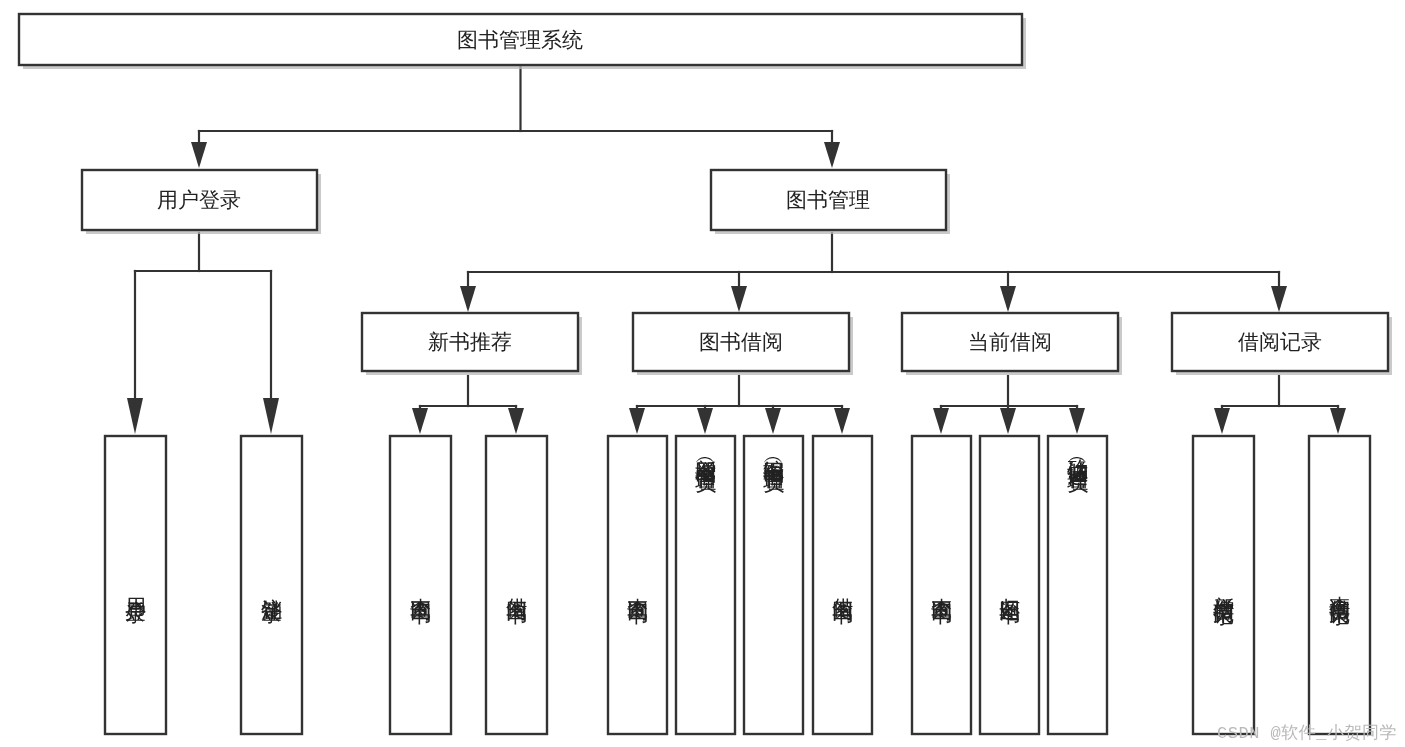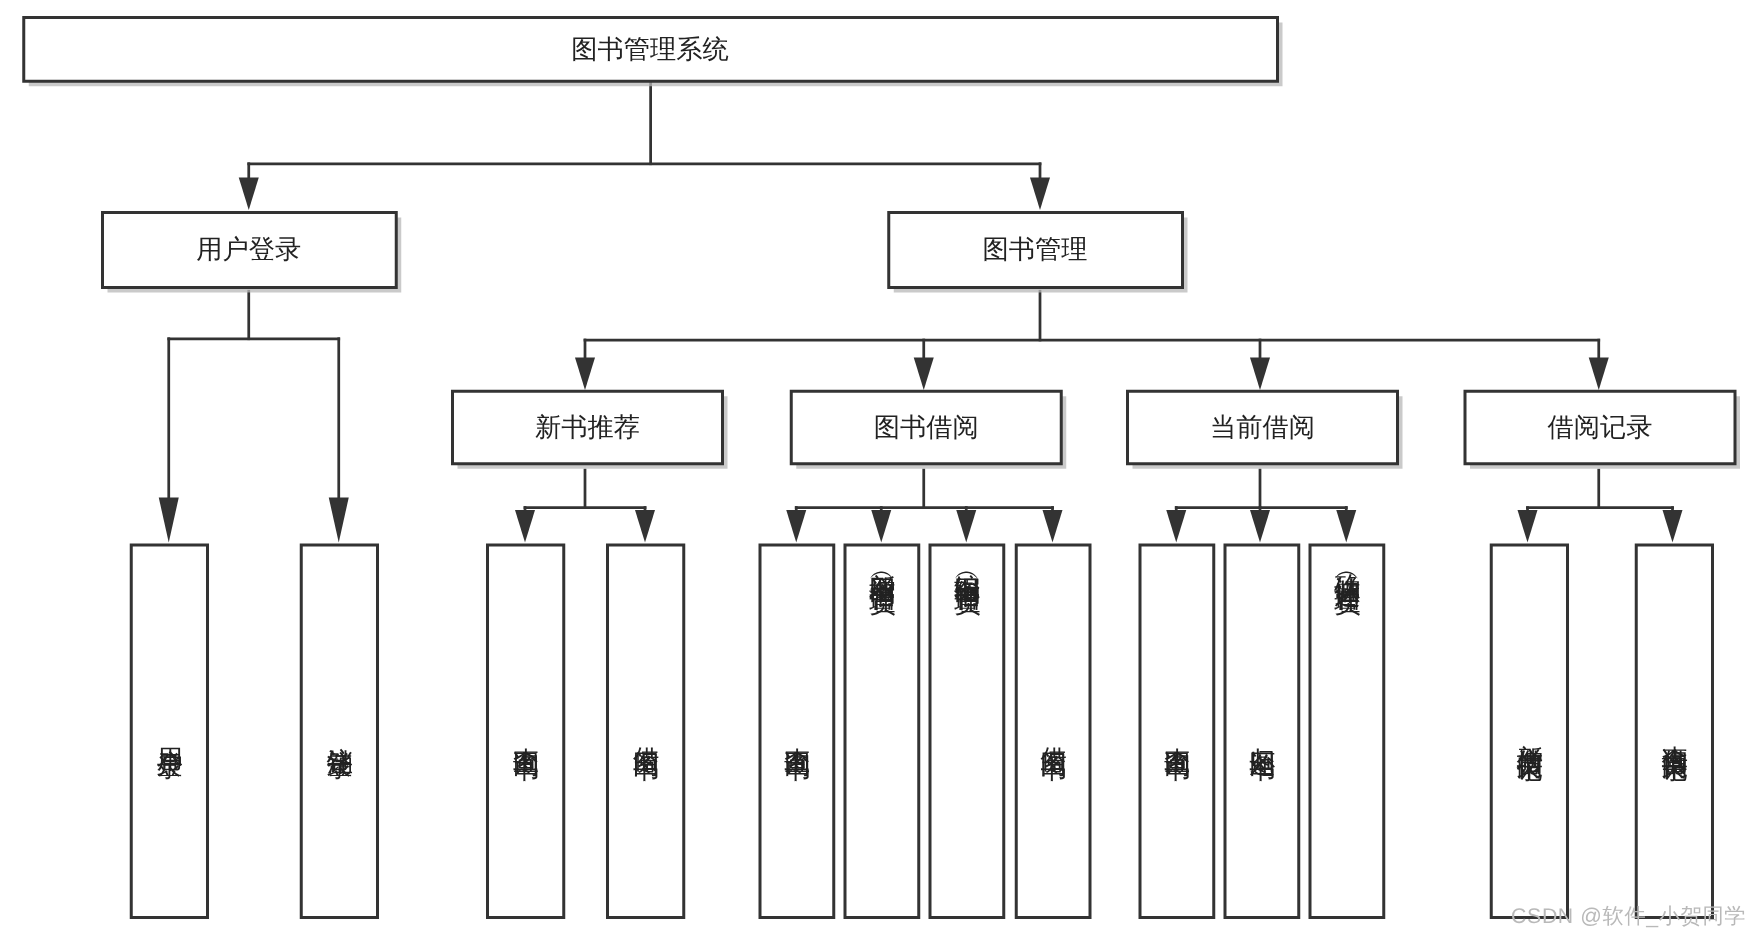--- a/index.html
+++ b/index.html
@@ -51,21 +51,21 @@
     font-family: "DejaVu Sans", "Liberation Sans", sans-serif;
     font-size: 21px;
     fill: #222222;
     text-anchor: middle;
     dominant-baseline: middle;
   }
   .watermark-text {
     position: absolute;
     right: 8px;
     bottom: 3px;
-    font-family: Liberation Sans, sans-serif;
+    font-family: Liberation Mono, monospace;
     font-size: 17px;
     color: #b9b9b9;
     white-space: nowrap;
     letter-spacing: 0.5px;
   }
   .leaf-label-wrap {
     position: absolute;
     display: flex;
     align-items: center;
     justify-content: center;

